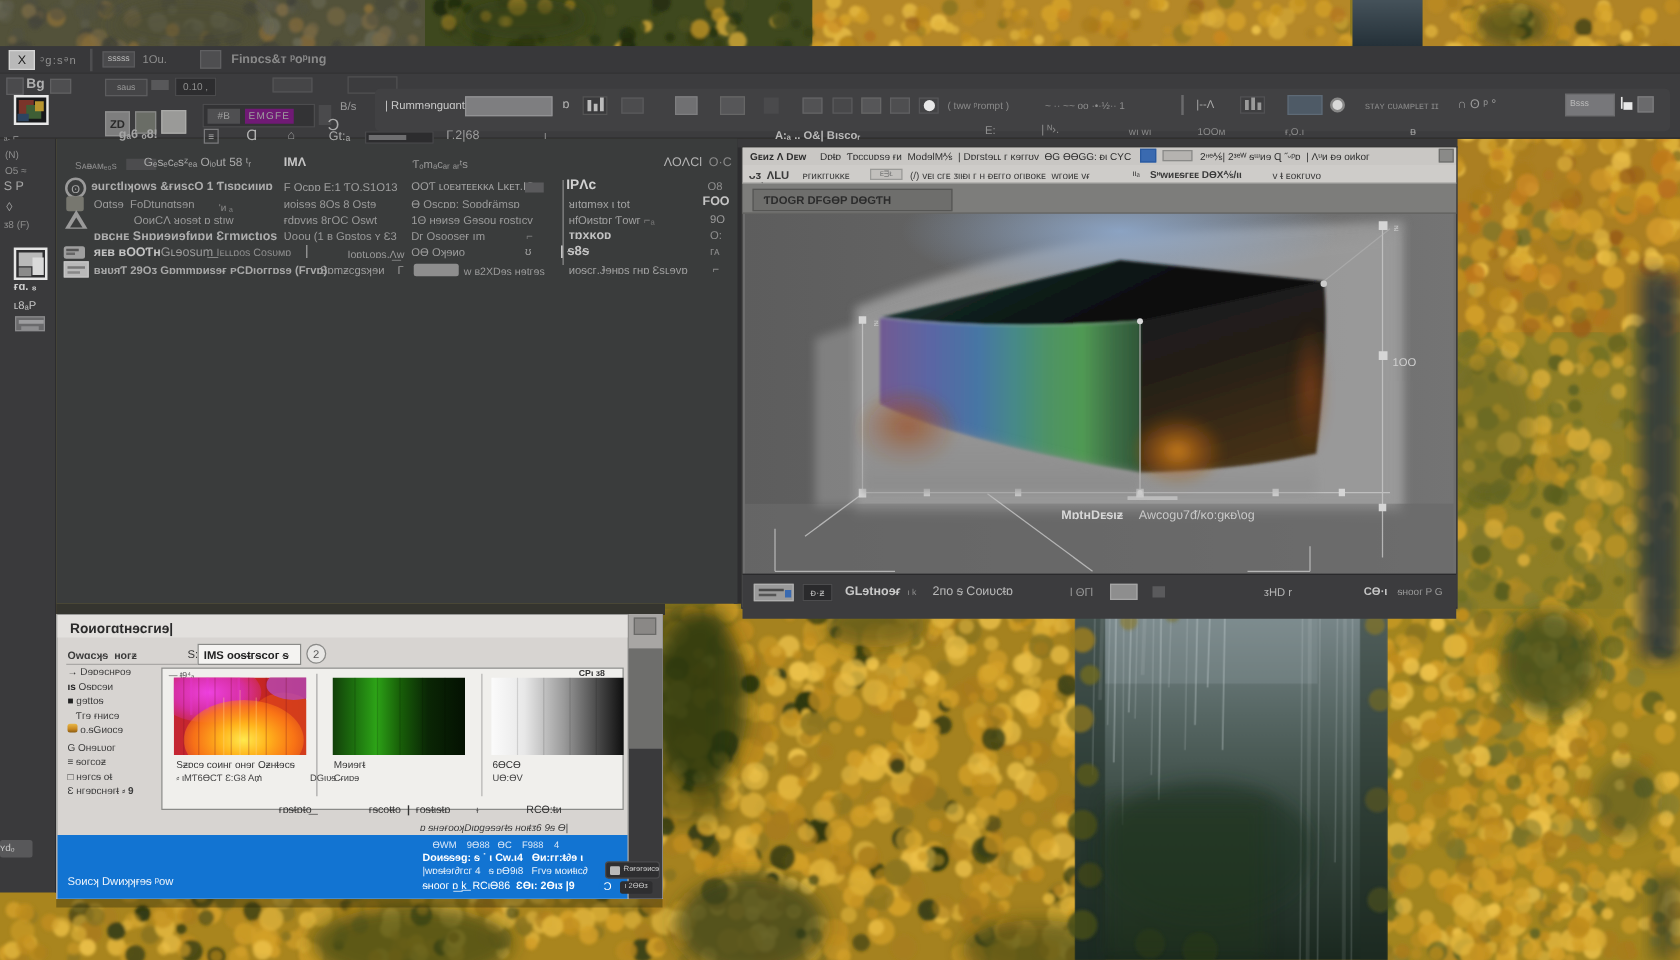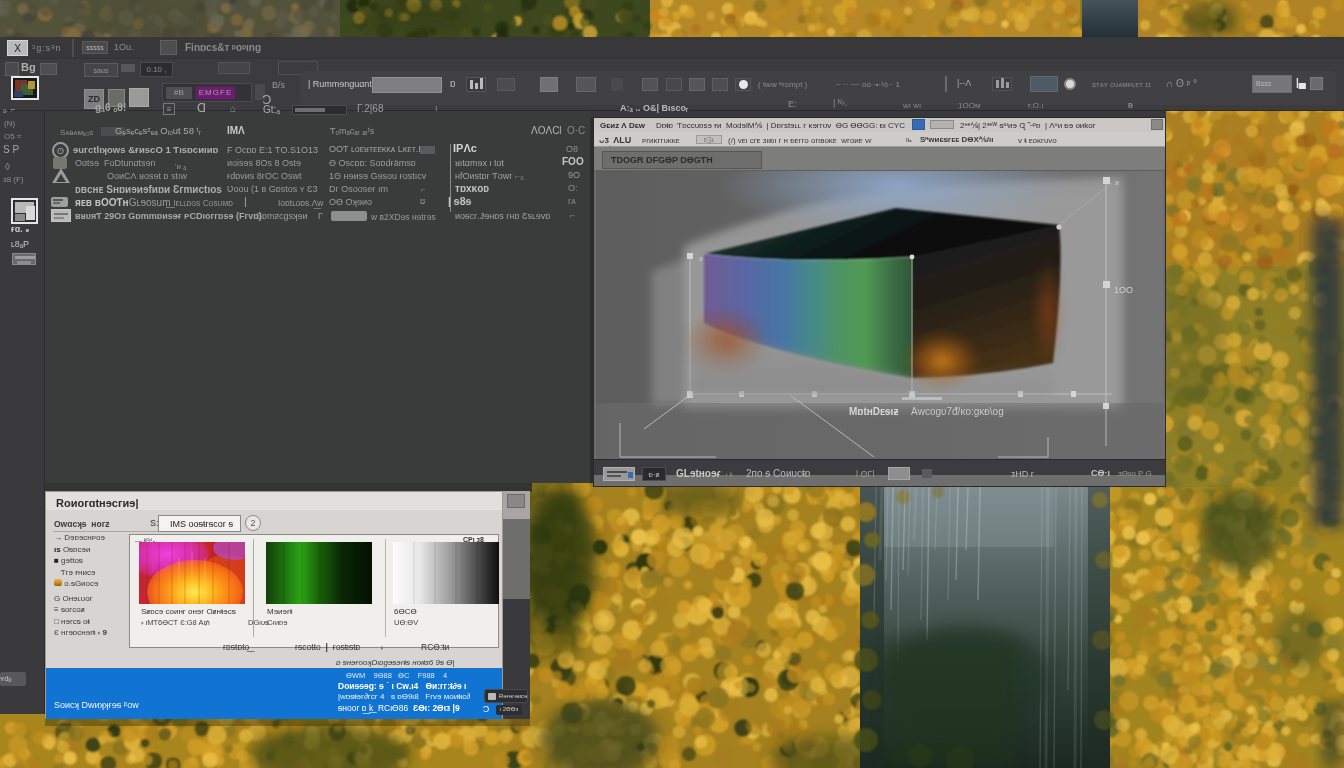--- a/index.html
+++ b/index.html
@@ -2687,36 +2687,36 @@
       <rect x="306" y="226" width="40" height="3" fill="#c5c5c5" opacity="0.8"></rect>
 
       <text x="253" y="244" font-size="10" fill="#d8d8d8" font-weight="bold" font-family="Liberation Sans, sans-serif">MɒtʜDᴇᵴιᵶ</text>
       <text x="315" y="244" font-size="10" fill="#c9c9c9" font-family="Liberation Sans, sans-serif">Aᴡᴄᴏgᴜ7ᵭ/ᴋᴏ:gᴋᴆ\ᴏg</text>
       <text x="518" y="122" font-size="9" fill="#d0d0d0" font-family="Liberation Sans, sans-serif">1OO</text>
       <text x="519" y="14" font-size="8" fill="#c0c0c0" font-family="Liberation Sans, sans-serif">ᵶ</text>
       <text x="103" y="90" font-size="8" fill="#c0c0c0" font-family="Liberation Sans, sans-serif">ᵶ</text>
     </svg>
   </div>
 
-  <div class="abs" style="left:0;top:341px;width:571px;height:16px;background:#3c3c3e;border-top:1px solid #2a2a2c;">
+  <div class="abs" style="left:0;top:341px;width:571px;height:36px;background:#3c3c3e;border-top:1px solid #2a2a2c;">
     <div class="abs" style="left:9px;top:7px;width:32px;height:14px;background:#9a9a9a;border:1px solid #b0b0b0;">
           <div style="position:absolute;left:3px;top:3px;width:20px;height:2px;background:#4a4a4a;"></div>
           <div style="position:absolute;left:3px;top:7px;width:14px;height:2px;background:#555;"></div>
           <div style="position:absolute;left:24px;top:4px;width:5px;height:6px;background:#3a6ab0;"></div>
         </div>
     <div class="abs" style="left:48px;top:7px;width:24px;height:14px;background:#2a2a2c;border:1px solid #4c4c4e;color:#b9b9b9;font-size:8px;text-align:center;line-height:13px;">ᴆ·ᵶ</div>
     <div class="t" style="left:82px;top:8px;font-size:10px;color:#c9c9c9;font-weight:bold;">GLɘtʜoɘᵳ</div>
     <div class="t" style="left:132px;top:11px;font-size:7px;color:#8e8e8e;">ι k</div>
     <div class="t" style="left:152px;top:8px;font-size:10px;color:#b9b9b9;">2ᴨo ᵴ Coᴎᴜᴄᵵɒ</div>
     <div class="t" style="left:262px;top:9px;font-size:9px;color:#9a9a9a;">l ΘΓl</div>
     <div class="abs" style="left:294px;top:7px;width:22px;height:13px;background:#8e8e8e;border:1px solid #a5a5a5;"></div>
     <div class="abs" style="left:328px;top:9px;width:10px;height:9px;background:#5a5a5c;"></div>
     <div class="t" style="left:417px;top:9px;font-size:9px;color:#b5b5b5;">ᴣHD r</div>
     <div class="t" style="left:497px;top:8px;font-size:9px;color:#c5c5c5;font-weight:bold;">CӨ·ι</div>
-    <div class="t" style="left:524px;top:9px;font-size:8px;color:#9a9a9a;">ᴣӨιιᴏ P G</div>
+    <div class="t" style="left:524px;top:9px;font-size:8px;color:#9a9a9a;">ᵴʜᴏᴏᴦ P G</div>
   </div>
 </div>
 
 <div class="abs" style="left:45px;top:491px;width:458px;height:228px;background:#d7d4d1;border:1px solid #9a9a98;border-bottom:none;">
   <div class="abs" style="left:0;top:0;width:456px;height:18px;background:#e2e0dd;"></div>
   <div class="t" style="left:10px;top:5px;font-size:11px;color:#2a2a2a;font-weight:bold;">Roᴎᴏᴦɑtʜɘᴄᴦᴎɘ|</div>
   <div class="t" style="left:8px;top:27px;font-size:8.5px;color:#3a3a3a;font-weight:bold;">Oᴡɑcʞᵴ&nbsp;&nbsp;ʜᴏᴦᵶ</div>
   <div class="abs" style="left:7px;top:39px;width:114px;height:1px;background:#aaa8a6;"></div>
 
   <div style="position:absolute;left:8px;top:40px;font-size:8px;color:#3c3c3c;line-height:11.5px;">
@@ -2725,21 +2725,21 @@
     <div><b style="color:#222;">■</b> gɘttᴏᵴ</div>
     <div>&nbsp;&nbsp;&nbsp;Ƭᴦɘ ғʜᴎᴄɘ</div>
     <div><span style="display:inline-block;width:8px;height:7px;background:linear-gradient(#e8b84a,#c9881f 60%,#8a5c14);border-radius:2px;"></span> ᴏ.ᵴGᴎᴏᴄɘ</div>
     <div style="margin-top:3px;">G Oʜɘʟᴜᴏᴦ</div>
     <div>≡ ᵴᴏᴦᴄᴏᵶ</div>
     <div>□ ʜɘᴦᴄᵴ ᴏᵵ</div>
     <div>Ɛ ʜᴦɘɒᴄʜɘᴦᵵ ⸗ <b>9</b></div>
   </div>
 
   <div class="t" style="left:80px;top:26px;font-size:9px;color:#333;margin-left:24px;">S:ᴜᵴιᴏ</div>
-  <div class="abs" style="left:112px;top:23px;width:83px;height:17px;background:#f4f3f1;border:1px solid #8a8a88;color:#222;font-size:9px;line-height:16px;padding-left:4px;font-weight:normal;text-align:center;">IMS ᴏᴏᵴᵵᴦᵴᴄᴏᴦ ᵴ</div>
+  <div class="abs" style="left:112px;top:23px;width:83px;height:17px;background:#f4f3f1;border:1px solid #8a8a88;color:#222;font-size:9px;line-height:16px;padding-left:4px;font-weight:bold;">IMS ᴏᴏᵴᵵᴦᵴᴄᴏᴦ ᵴ</div>
   <div class="abs" style="left:199px;top:23px;width:16px;height:16px;background:#e8e7e5;border:1px solid #8a8a88;border-radius:50%;color:#555;font-size:9px;text-align:center;line-height:15px;">2</div>
 
   <div class="abs" style="left:83px;top:42px;width:370px;height:114px;background:#f0efec;border:1px solid #8a8a88;">
     <div class="t" style="left:5px;top:2px;font-size:7px;color:#555;">— ᵵ9⁴ₐ</div>
     <div class="t" style="left:333px;top:1px;font-size:7px;color:#333;font-weight:bold;">CPι ᴣ8</div>
     <div class="abs" style="left:123px;top:4px;width:1px;height:98px;background:#a8a8a6;"></div>
     <div class="abs" style="left:255px;top:4px;width:1px;height:98px;background:#b5b5b3;"></div>
     <div class="t" style="left:142px;top:6px;font-size:8px;color:#666;">ι</div>
 
     <div class="abs" style="left:9px;top:7px;width:106px;height:62px;">

